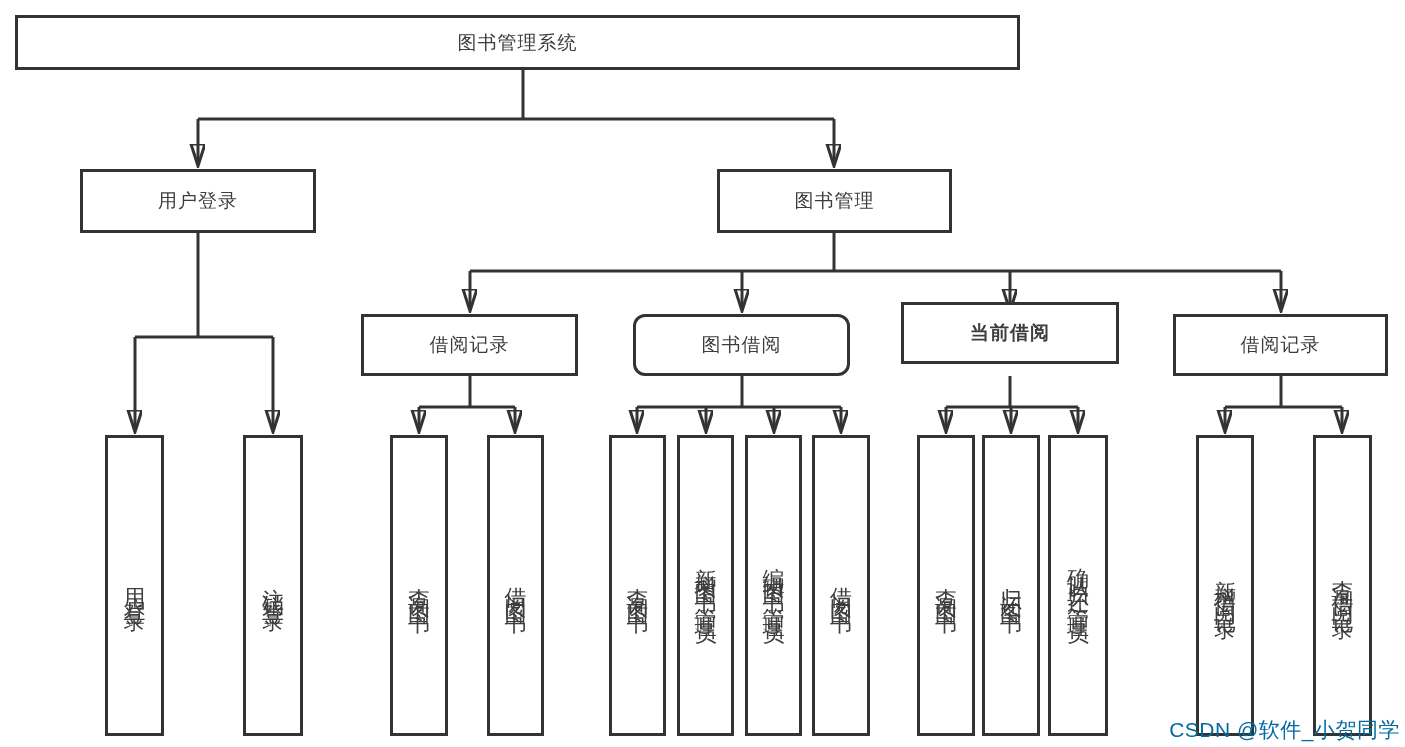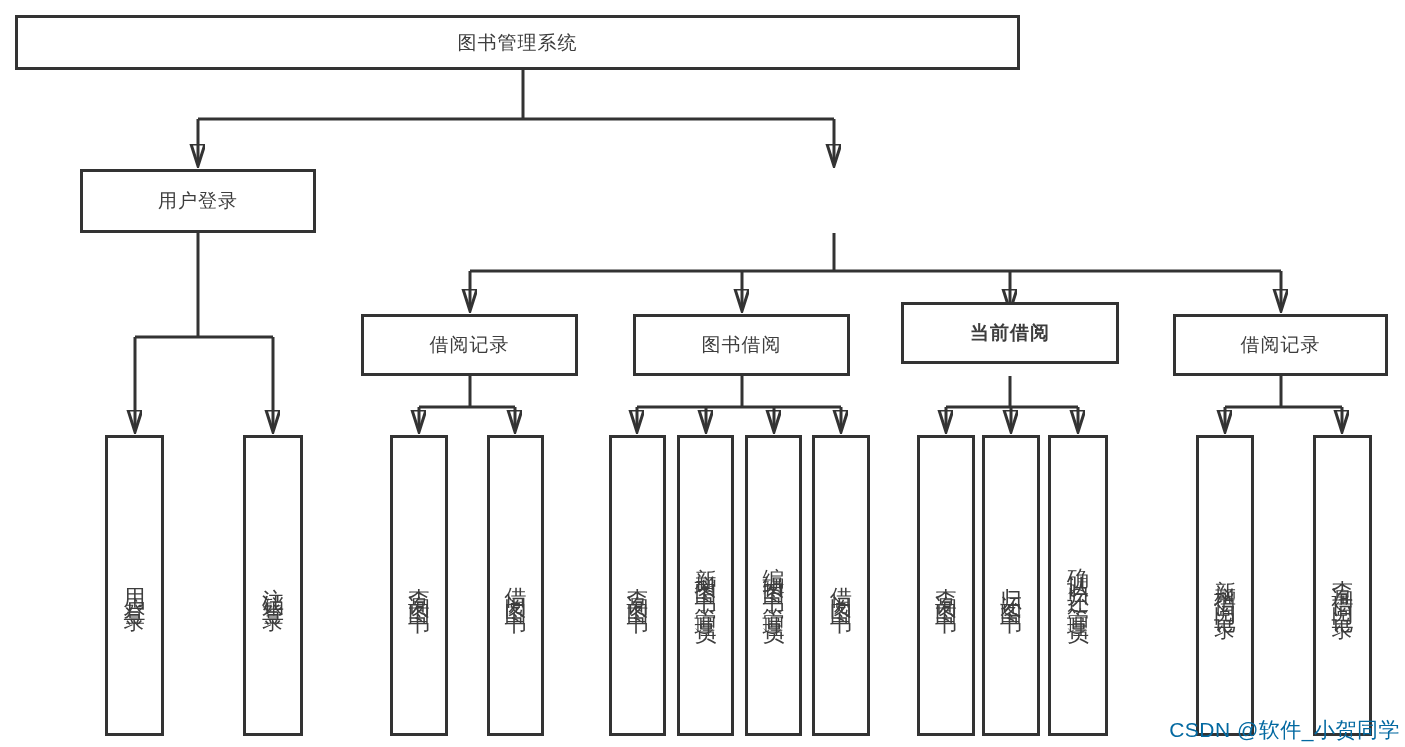--- a/index.html
+++ b/index.html
@@ -105,25 +105,28 @@
     <path d="M1342 407 V430" marker-end="url(#arw)"></path>
   </svg>
 
   <div class="box h" style="left:15px; top:15px; width:1005px; height:55px;">
     <span>图书管理系统</span>
   </div>
 
   <div class="box h" style="left:80px; top:169px; width:236px; height:64px;">
     <span>用户登录</span>
   </div>
+  <div class="box h" style="left:717px; top:169px; width:235px; height:64px;">
+    <span>图书管理</span>
+  </div>
 
   <div class="box h" style="left:361px; top:314px; width:217px; height:62px;">
     <span>借阅记录</span>
   </div>
-  <div class="box h" style="left:633px; top:314px; width:217px; height:62px;">
+  <div class="box h" style="left:633px; top:314px; width:217px; height:62px;border-radius:12px;">
     <span>图书借阅</span>
   </div>
   <div class="box h" style="left:901px; top:302px; width:218px; height:62px;font-weight:bold;">
     <span>当前借阅</span>
   </div>
   <div class="box h" style="left:1173px; top:314px; width:215px; height:62px;">
     <span>借阅记录</span>
   </div>
 
   <div class="box v" style="left:105px; top:435px; width:59px; height:301px;">

